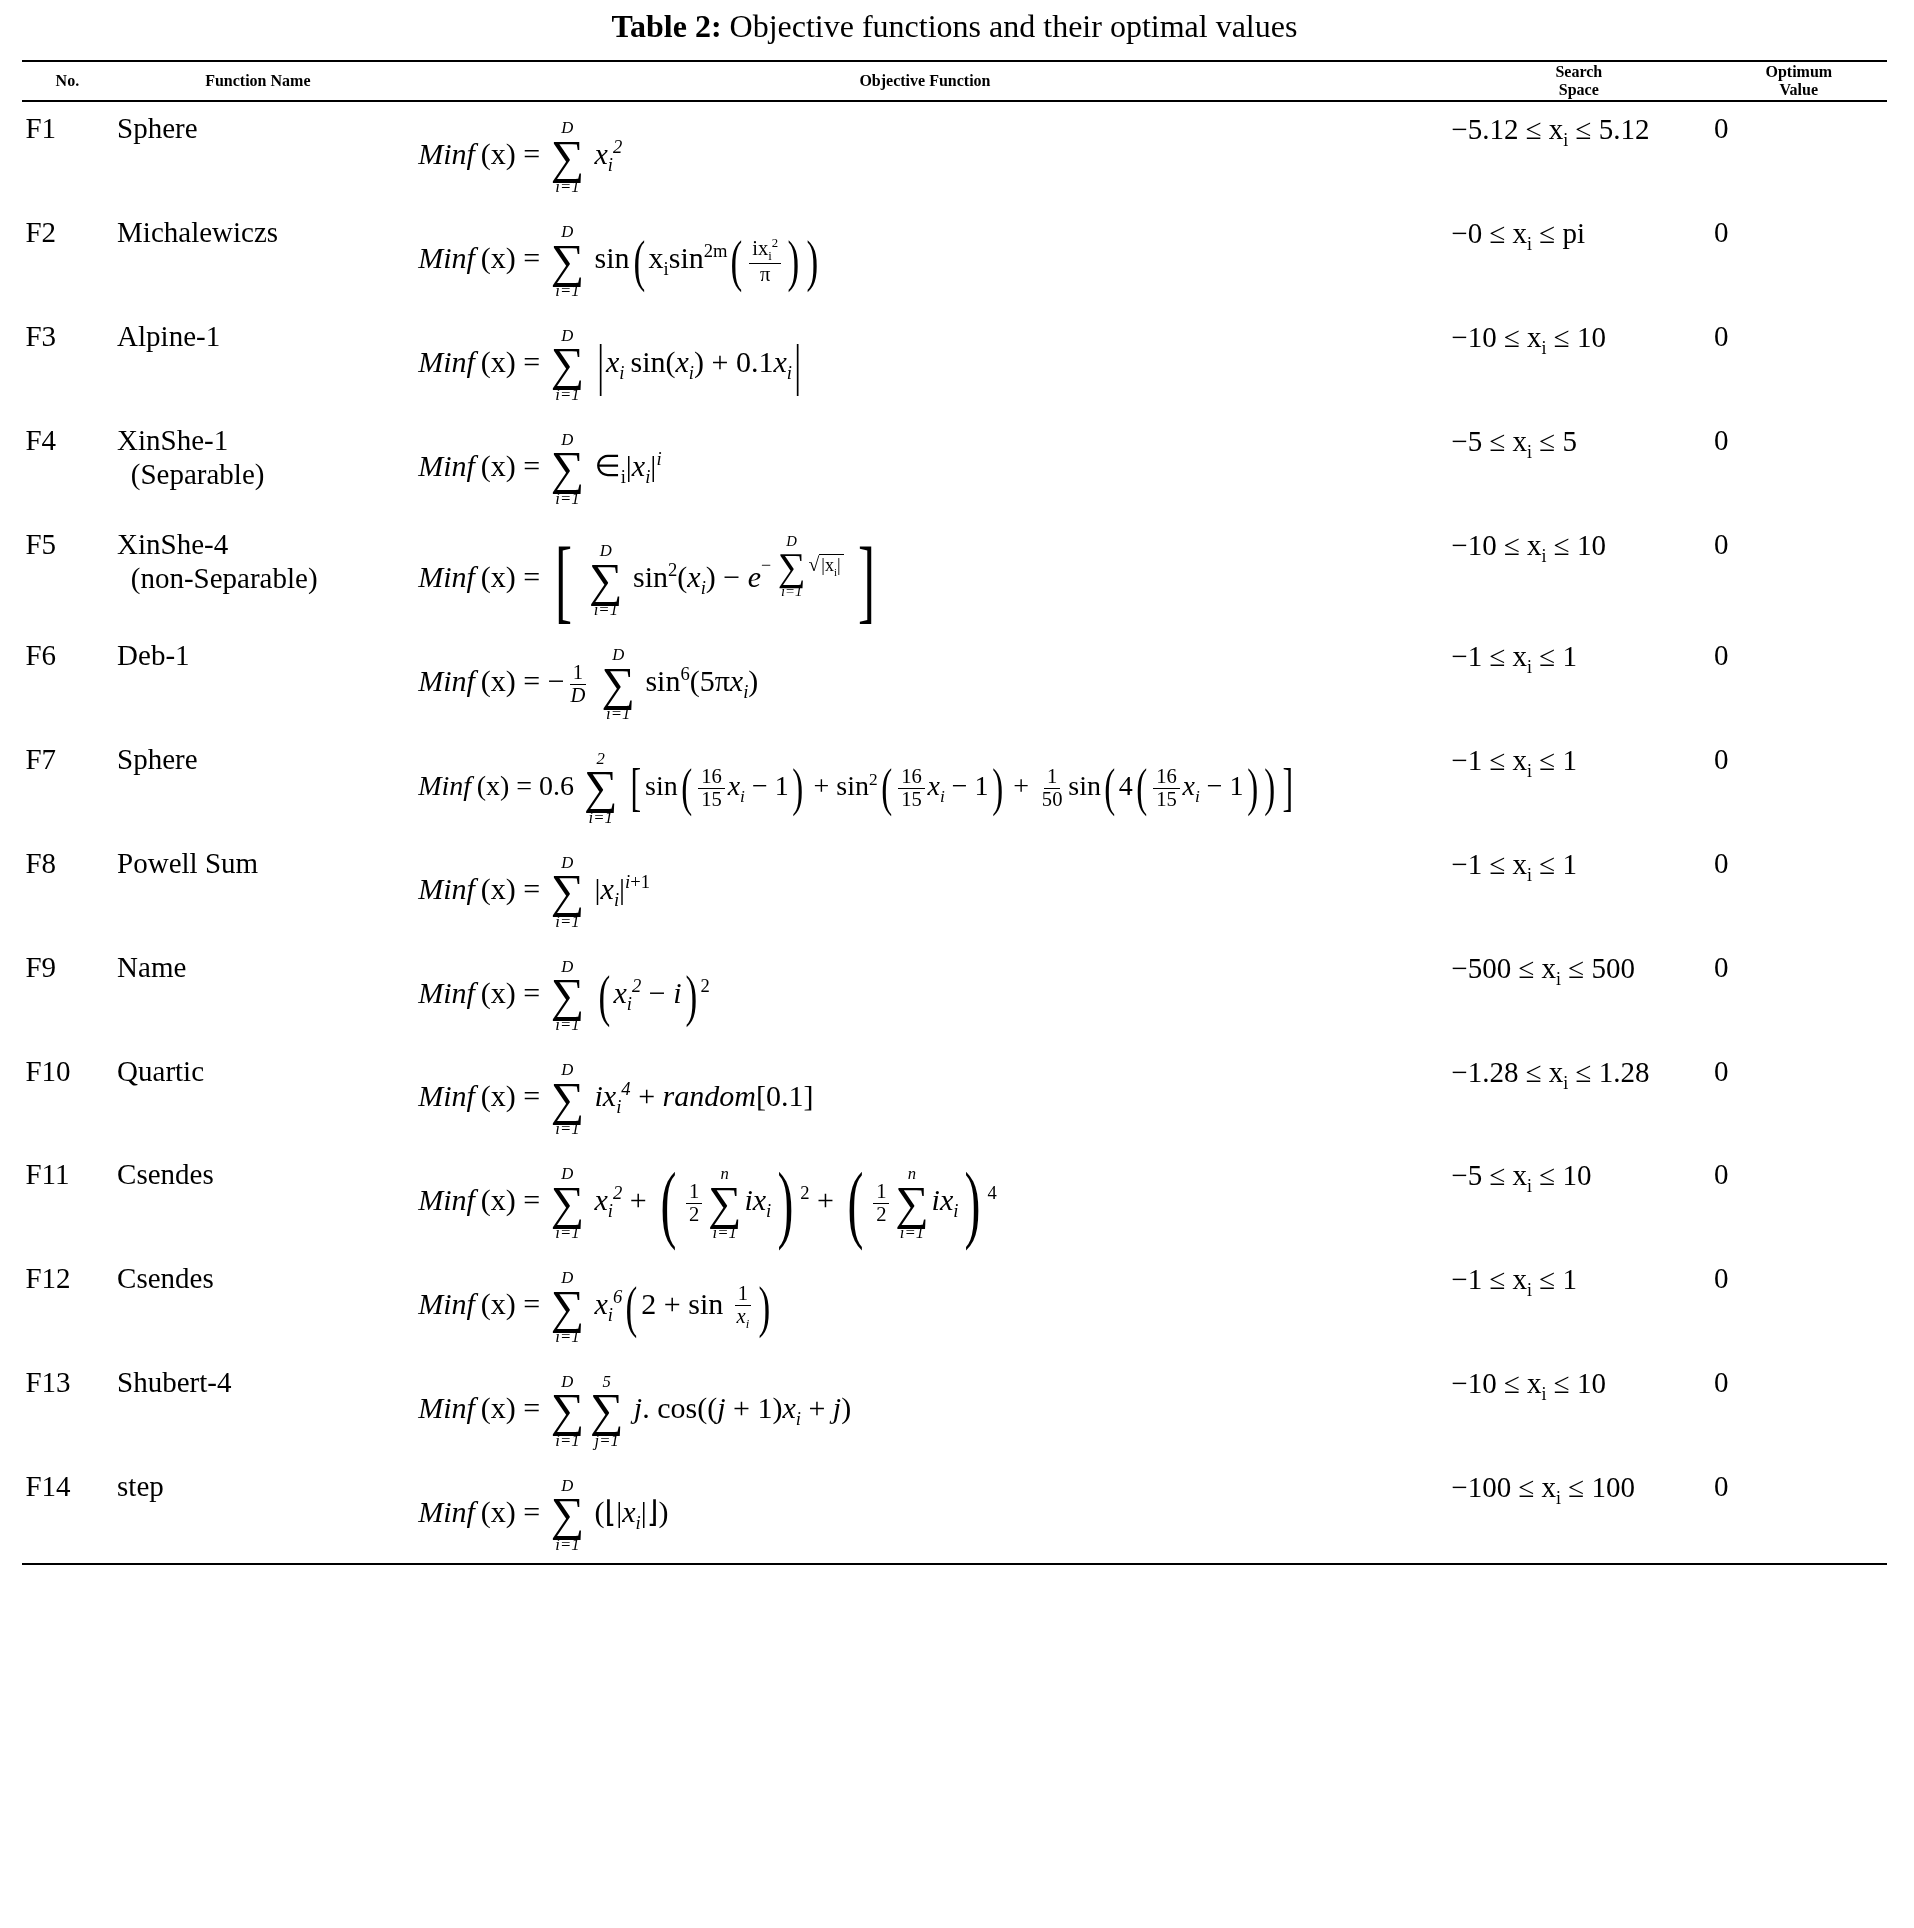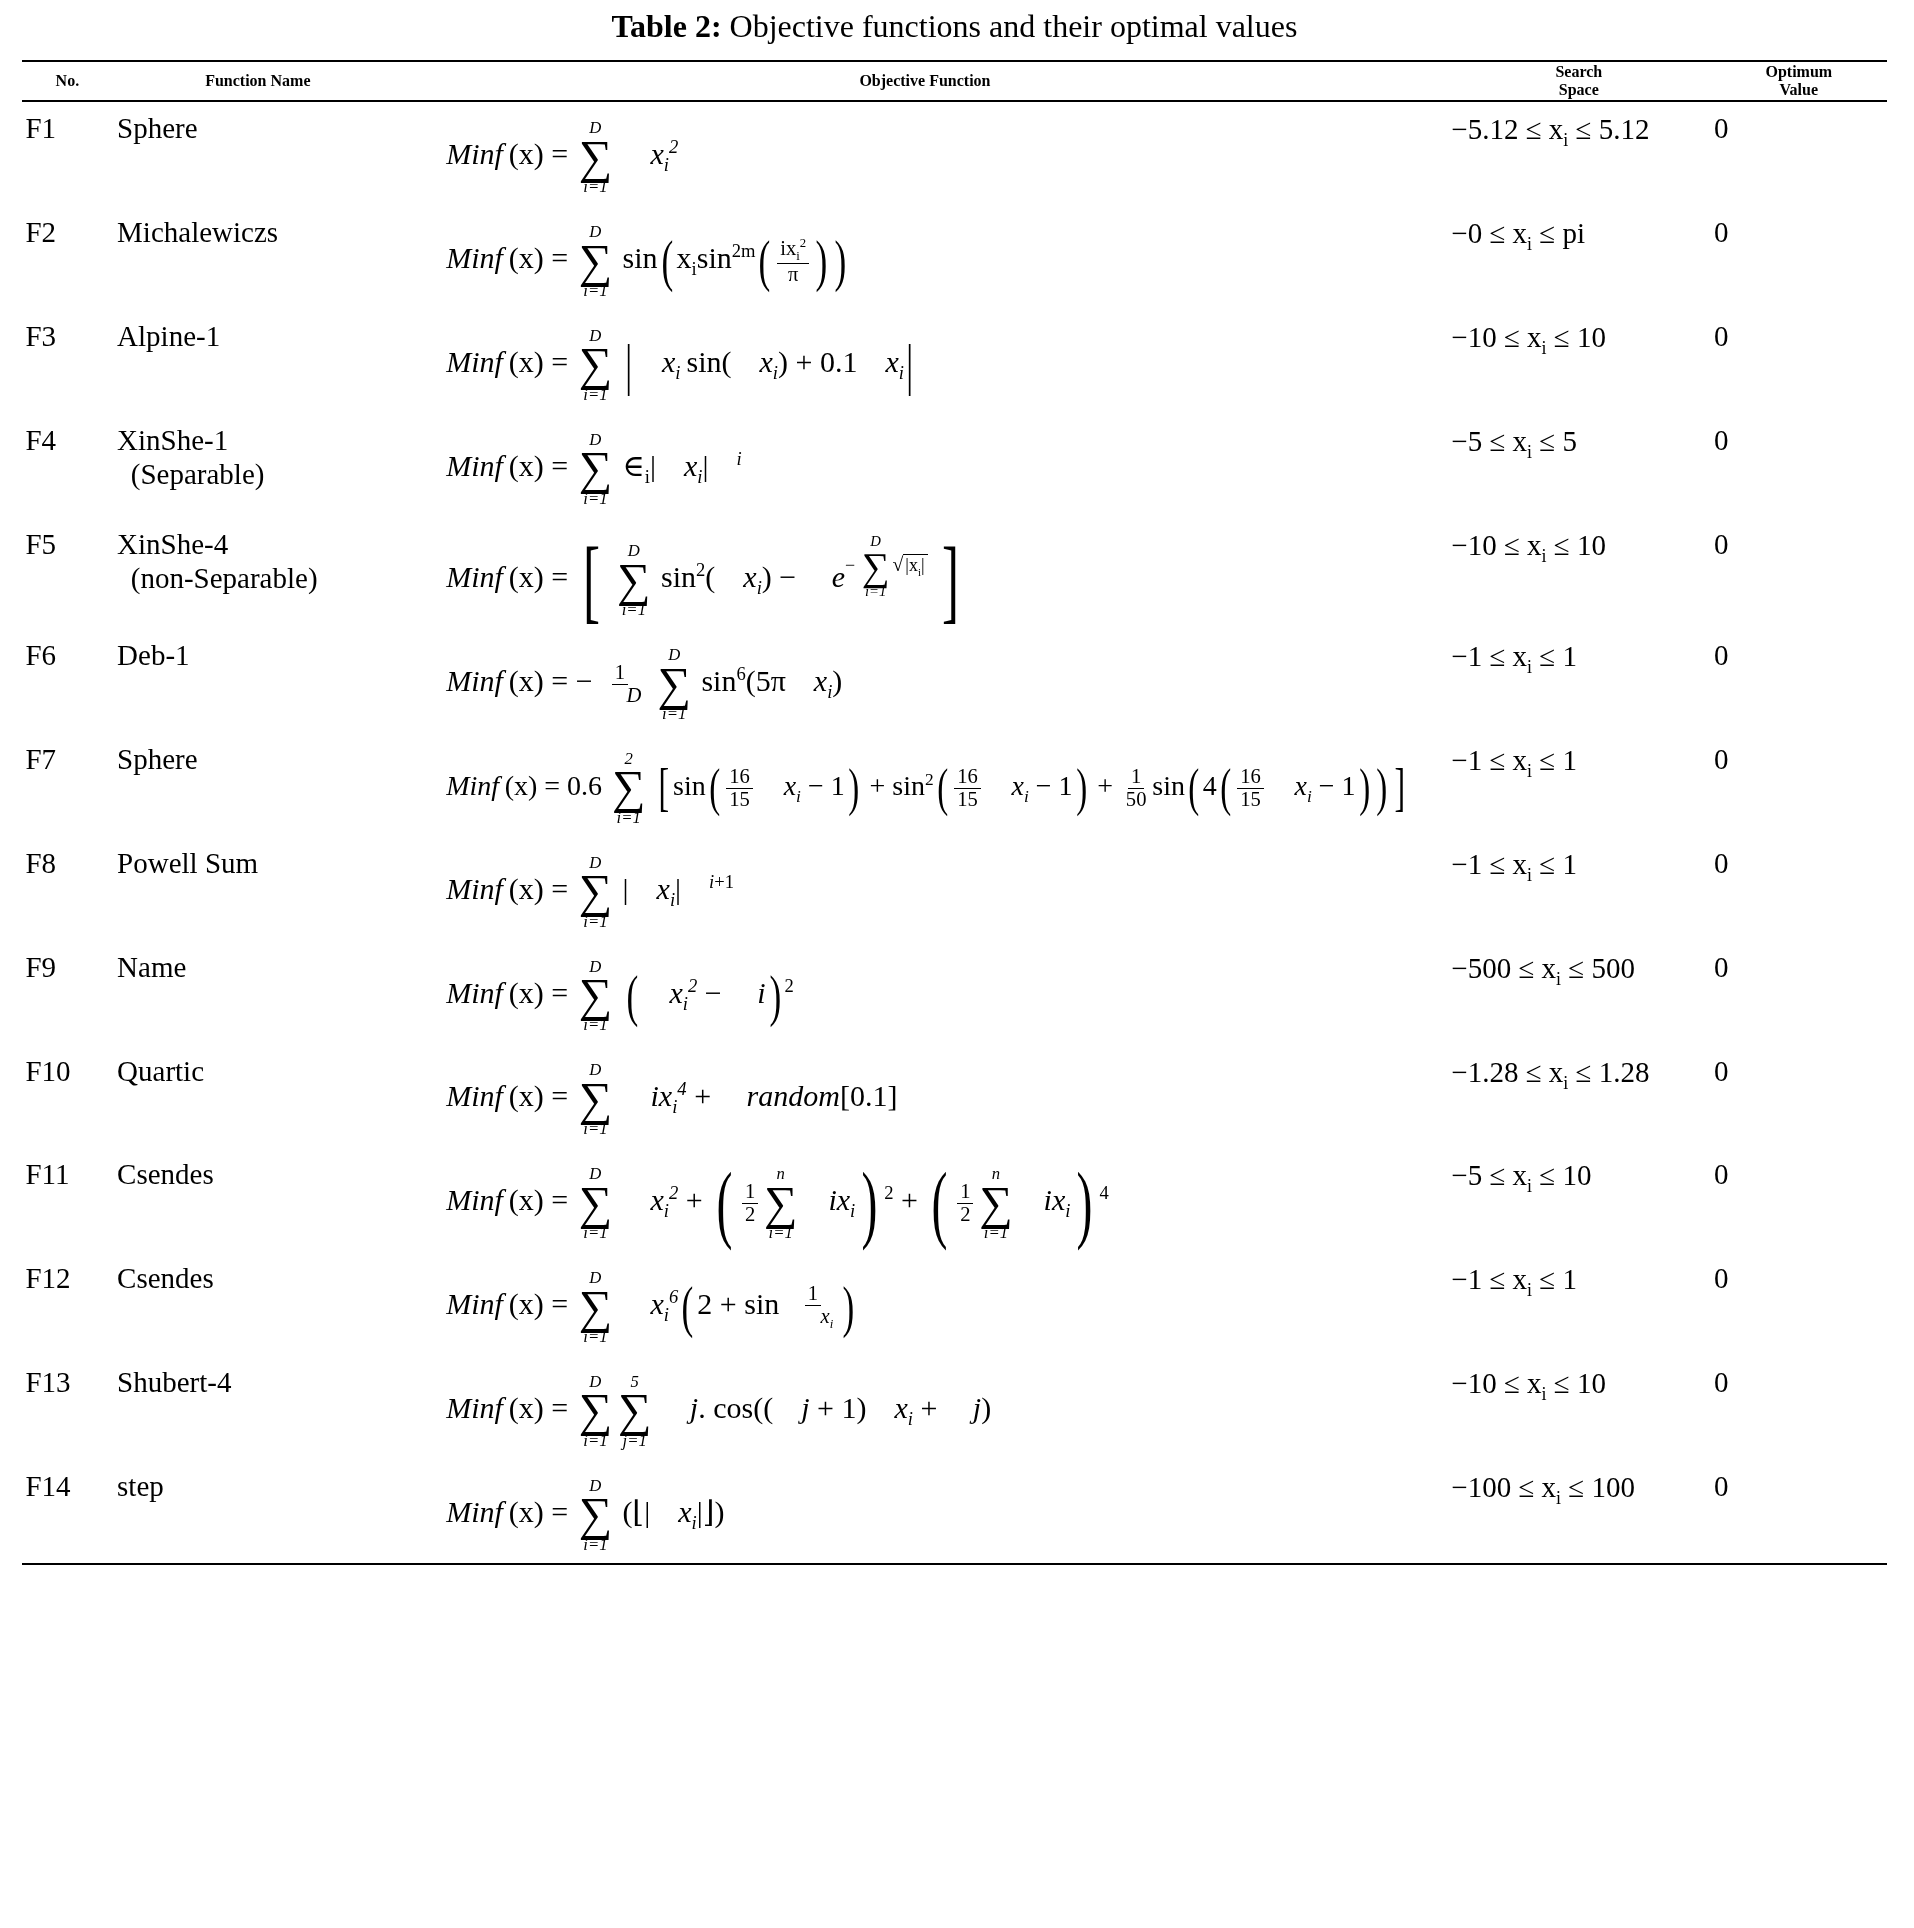--- a/index.html
+++ b/index.html
@@ -9,20 +9,21 @@
   }
   body {
     width: 1914px;
     font-family: "Liberation Serif", "DejaVu Serif", serif;
     color: #000000;
   }
   .page {
     width: 1909px;
     box-sizing: border-box;
     padding: 0 21.6px;
+    font-family: Liberation Serif, serif;
   }
   .caption {
     text-align: center;
     font-size: 32px;
     padding: 5.9px 0 13.7px 0;
     line-height: 1.25;
   }
   .caption .cap-label {
     font-weight: bold;
   }
@@ -70,21 +71,21 @@
   td.c-space { white-space: normal; line-height: 1.25; }
   td.c-opt { text-align: left; }
 
   
   .m {
     font-size: 30px;
     white-space: nowrap;
     display: inline-block;
     line-height: 1.0;
   }
-  .mi { font-style: italic; margin-left: 28px; }
+  .mi { font-style: italic; }
   .mup { font-style: normal; }
   .sum {
     display: inline-flex;
     flex-direction: column;
     align-items: center;
     vertical-align: middle;
     line-height: 1;
     margin: 0 2.9px;
   }
   .sum .lim {

